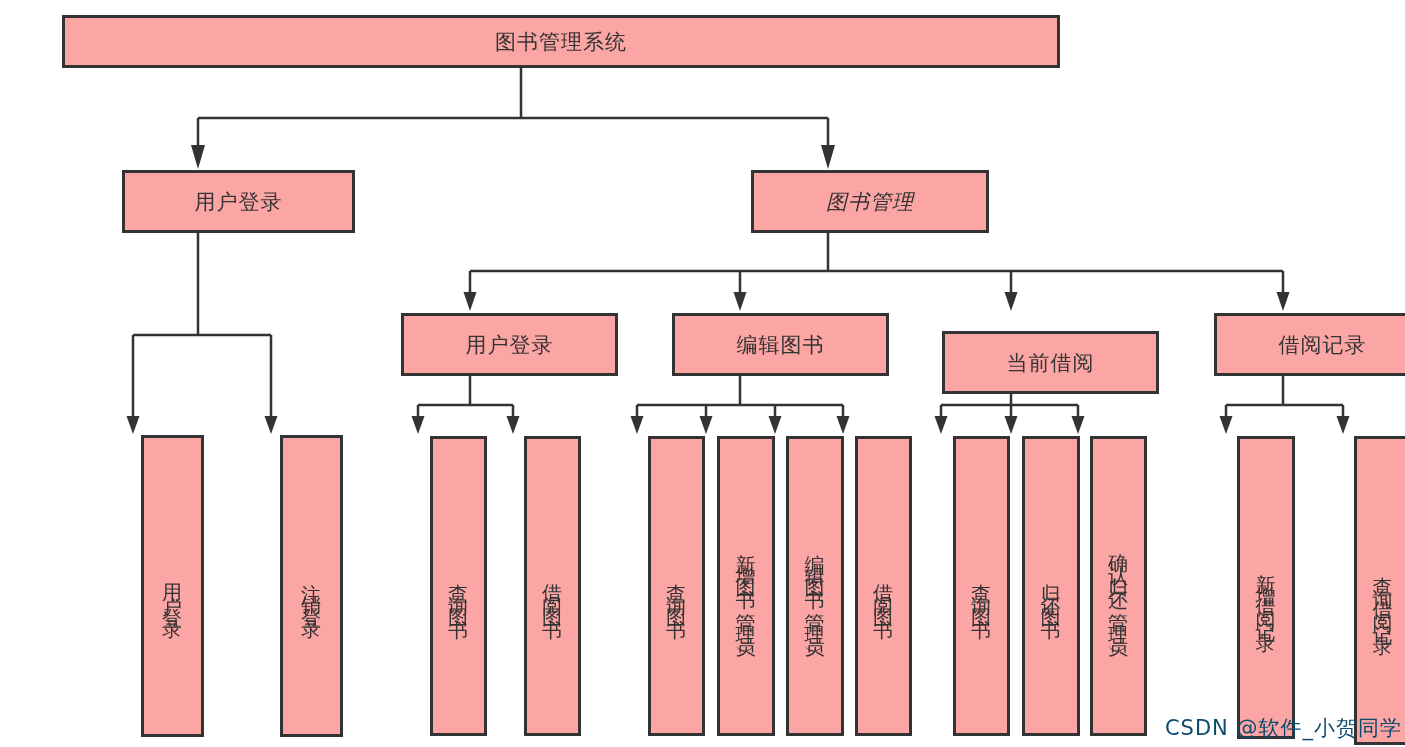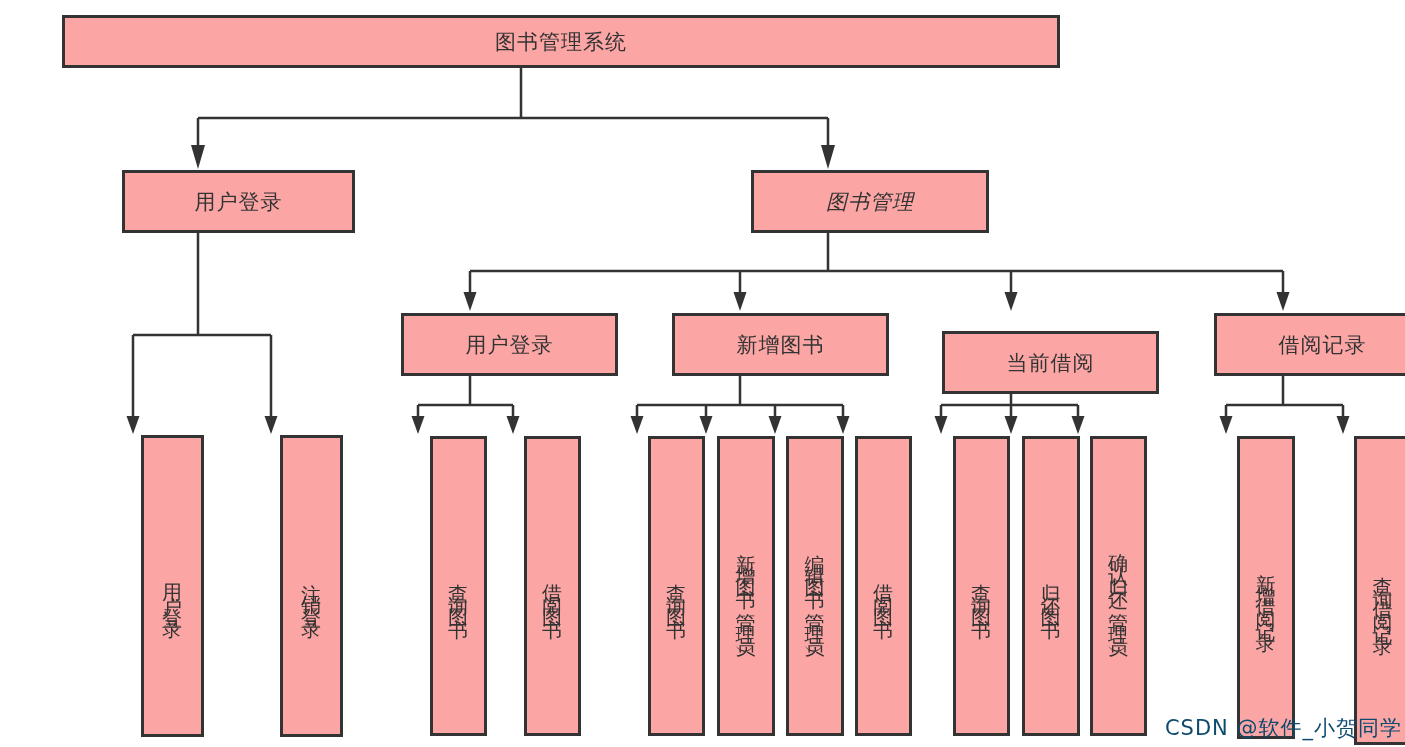--- a/index.html
+++ b/index.html
@@ -80,21 +80,21 @@
       <polygon points="1336.5,416 1349.5,416 1343,434"></polygon>
     </g>
   </svg>
 
   <div class="box h-node" style="left:22px;top:15px;width:998px;height:53px;">图书管理系统</div>
 
   <div class="box h-node" style="left:82px;top:170px;width:233px;height:63px;">用户登录</div>
   <div class="box h-node" style="left:711px;top:170px;width:238px;height:63px;font-style:italic;">图书管理</div>
 
   <div class="box h-node" style="left:361px;top:313px;width:217px;height:63px;">用户登录</div>
-  <div class="box h-node" style="left:632px;top:313px;width:217px;height:63px;">新增图书</div>
+  <div class="box h-node" style="left:632px;top:313px;width:217px;height:63px;">编辑图书</div>
   <div class="box h-node" style="left:902px;top:331px;width:217px;height:63px;">当前借阅</div>
   <div class="box h-node" style="left:1174px;top:313px;width:217px;height:63px;">借阅记录</div>
 
   <div class="box leaf" style="left:101px;top:435px;width:63px;height:302px;">
     <span>用户登录</span>
   </div>
   <div class="box leaf" style="left:240px;top:435px;width:63px;height:302px;">
     <span>注销登录</span>
   </div>
 

